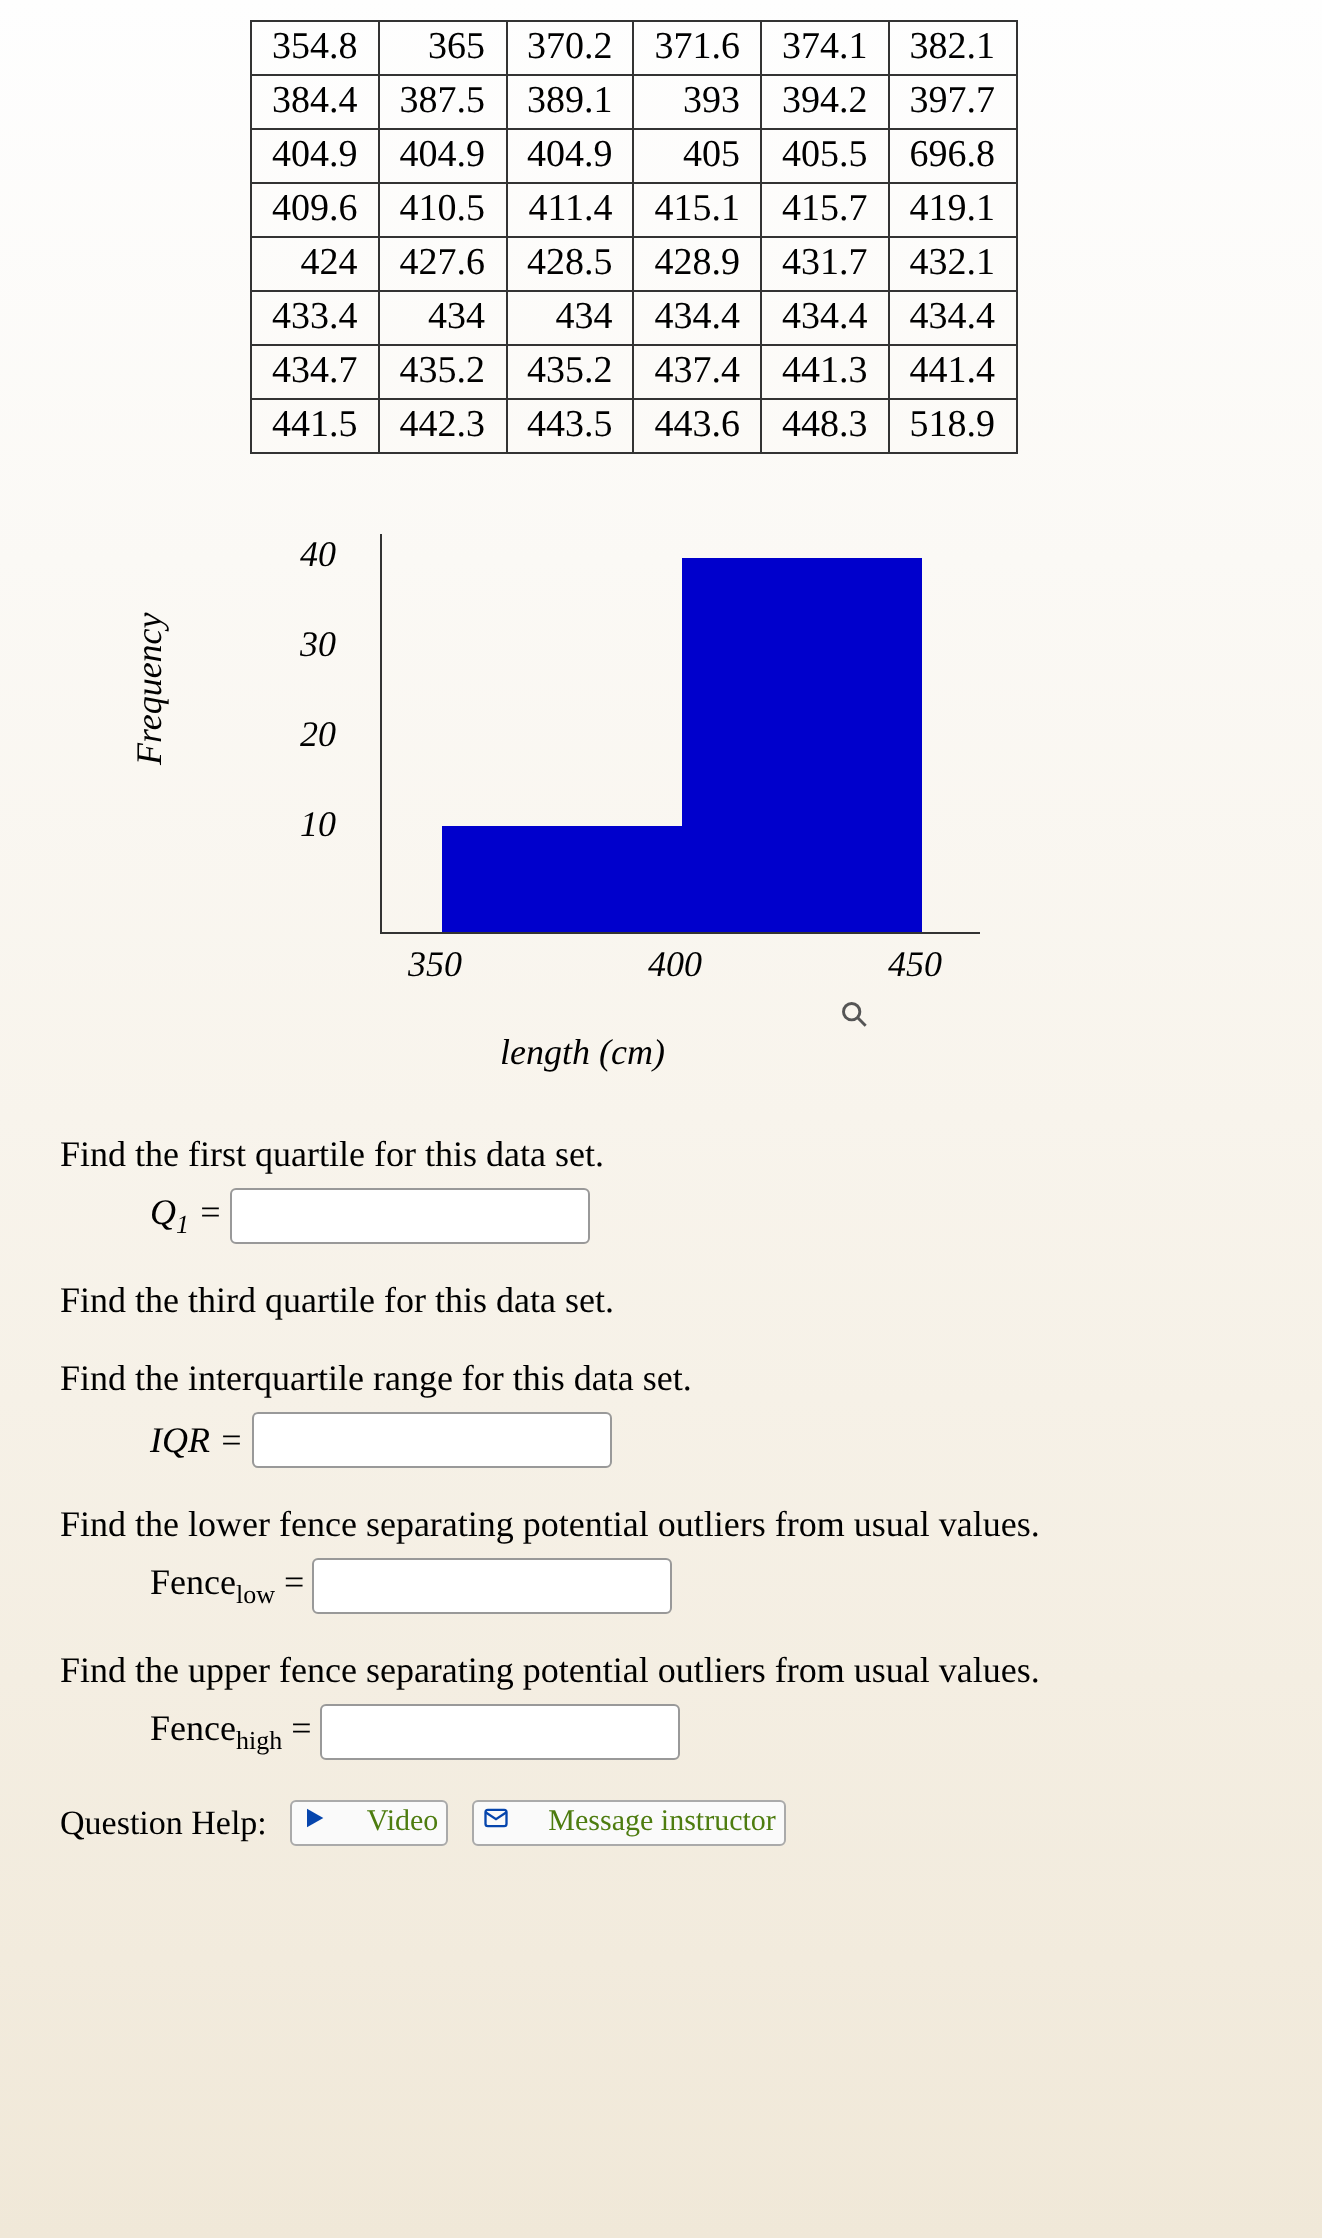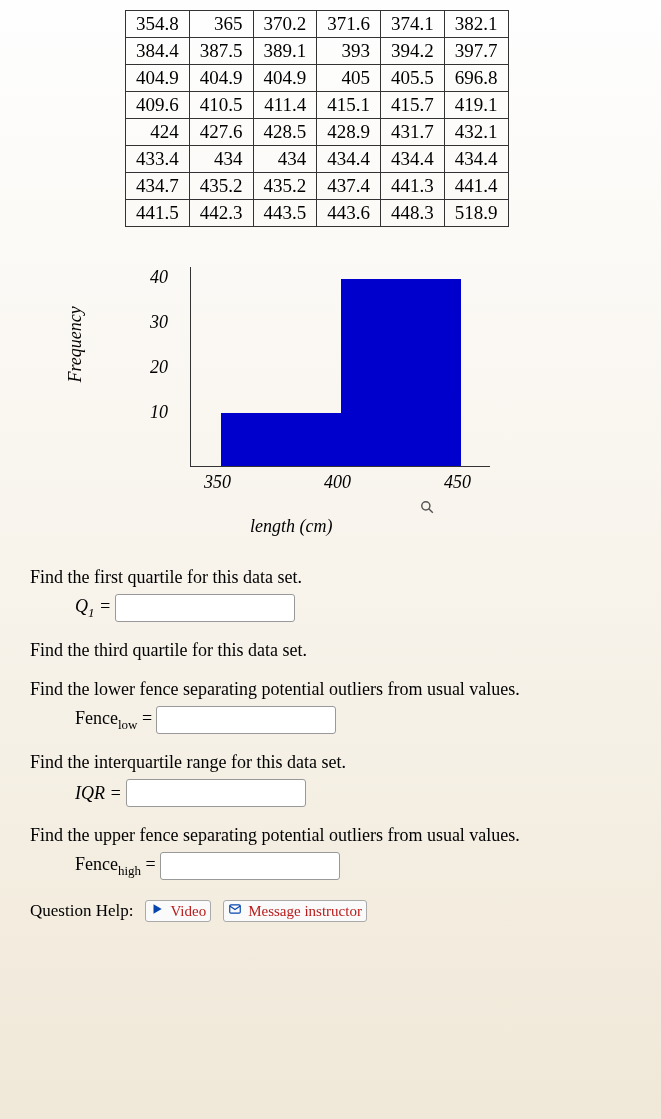--- a/index.html
+++ b/index.html
@@ -122,25 +122,25 @@
       border-radius: 3px;
     }
     .help-row {
       margin-top: 20px;
       font-size: 17px;
       display: flex;
       align-items: center;
       gap: 12px;
     }
     .help-btn {
-      color: #b91c1c;
+      color: #4d7c0f;
       text-decoration: none;
       display: inline-flex;
       align-items: center;
-      gap: 6px;
+      gap: 19px;
       border: 1px solid #aaa;
       padding: 1px 4px;
       border-radius: 3px;
       background: #fafafa;
       font-size: 15px;
     }
     .icon-svg { width: 14px; height: 14px; }
   </style>
 </head>
 <body>
@@ -248,31 +248,31 @@
       <span class="answer-label"><span>Q</span><sub>1</sub><span> =</span></span>
       <input class="answer-input" type="text" style="">
     </div>
   </div>
 
   <div class="question-block">
     <div class="question-text">Find the third quartile for this data set.</div>
   </div>
 
   <div class="question-block">
+    <div class="question-text">Find the interquartile range for this data set.</div>
+    <div class="answer-row">
+      <span class="answer-label">IQR =</span>
+      <input class="answer-input" type="text" style="">
+    </div>
+  </div>
+
+  <div class="question-block">
     <div class="question-text">Find the lower fence separating potential outliers from usual values.</div>
     <div class="answer-row">
       <span class="answer-label" style="font-style:normal"><span>Fence</span><sub>low</sub><span> =</span></span>
-      <input class="answer-input" type="text" style="">
-    </div>
-  </div>
-
-  <div class="question-block">
-    <div class="question-text">Find the interquartile range for this data set.</div>
-    <div class="answer-row">
-      <span class="answer-label">IQR =</span>
       <input class="answer-input" type="text" style="">
     </div>
   </div>
 
   <div class="question-block">
     <div class="question-text">Find the upper fence separating potential outliers from usual values.</div>
     <div class="answer-row">
       <span class="answer-label" style="font-style:normal"><span>Fence</span><sub>high</sub><span> =</span></span>
       <input class="answer-input" type="text" style="">
     </div>

